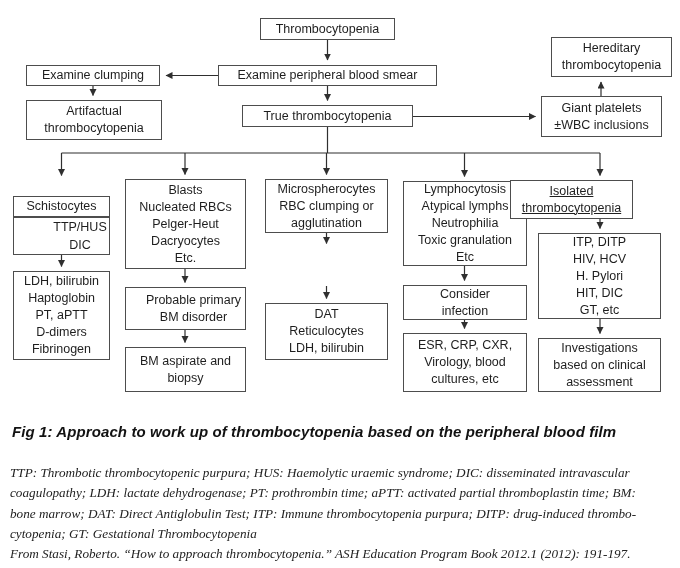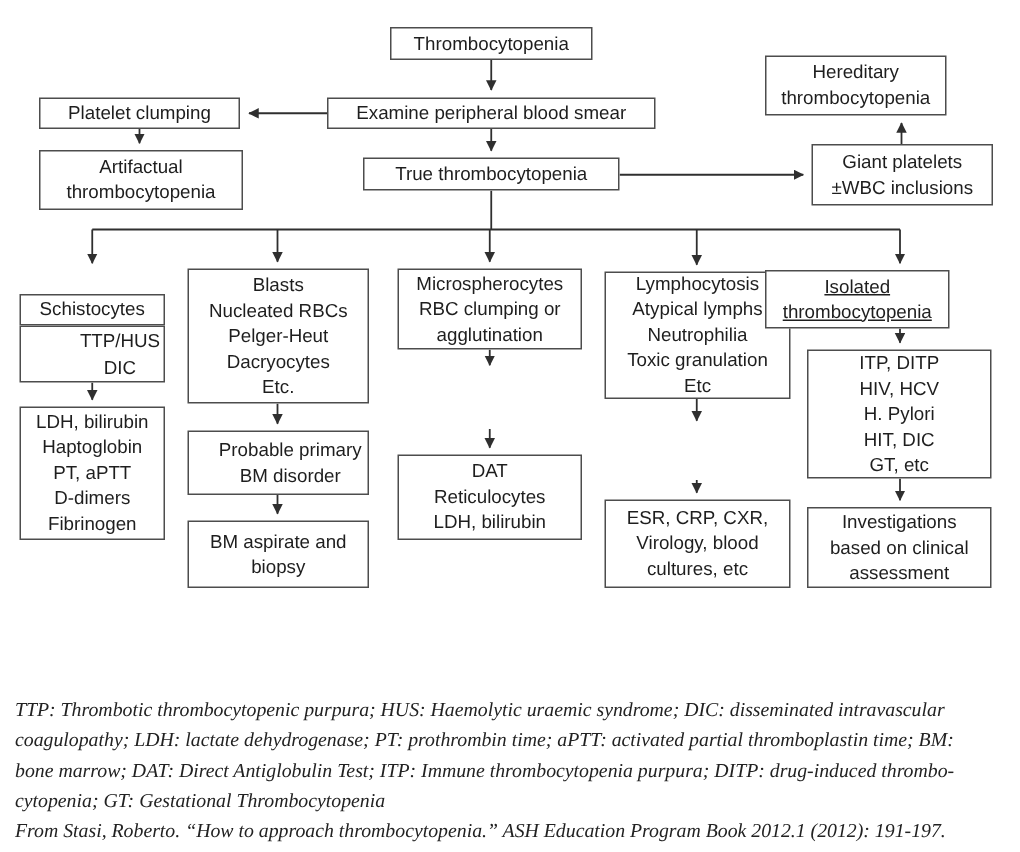--- a/index.html
+++ b/index.html
@@ -26,21 +26,21 @@
     line-height:17px;
     white-space:pre-line;
     z-index:2;
   }
   
   .n-thrombocytopenia{left:260px;top:18px;width:135px;height:22px;}
   .n-examine{left:218px;top:65px;width:219px;height:21px;}
   .n-platelet-clumping{left:26px;top:65px;width:134px;height:21px;}
   .n-artifactual{left:26px;top:100px;width:136px;height:40px;}
   .n-true{left:242px;top:105px;width:171px;height:22px;}
-  .n-hereditary{left:510px;top:37px;width:121px;height:40px;}
+  .n-hereditary{left:551px;top:37px;width:121px;height:40px;}
   .n-giant{left:541px;top:96px;width:121px;height:41px;}
   .n-schistocytes{left:13px;top:196px;width:97px;height:21px;}
   .n-ttp-hus{left:13px;top:217px;width:97px;height:38px;line-height:18px;padding-left:37px;}
   .n-haemolysis{left:13px;top:271px;width:97px;height:89px;}
   .n-blasts{left:125px;top:179px;width:121px;height:90px;}
   .n-probable-bm{left:125px;top:287px;width:121px;height:43px;padding-left:16px;}
   .n-bm-aspirate{left:125px;top:347px;width:121px;height:45px;}
   .n-micro{left:265px;top:179px;width:123px;height:54px;}
   .n-evans{left:265px;top:248px;width:123px;height:38px;}
   .n-dat{left:265px;top:303px;width:123px;height:57px;}
@@ -115,21 +115,21 @@
       <path d="M464.5 266 V280.5" marker-end="url(#ah)"></path>
       <path d="M464.5 320 V328.5" marker-end="url(#ah)"></path>
 
       <path d="M600 219 V228.5" marker-end="url(#ah)"></path>
       <path d="M600 319 V333.5" marker-end="url(#ah)"></path>
     </g>
   </svg>
 
   <div class="node n-thrombocytopenia">Thrombocytopenia</div>
   <div class="node n-examine">Examine peripheral blood smear</div>
-  <div class="node n-platelet-clumping">Platelet clumping</div>
+  <div class="node n-platelet-clumping">Examine clumping</div>
   <div class="node n-artifactual">Artifactual
 thrombocytopenia</div>
   <div class="node n-true">True thrombocytopenia</div>
   <div class="node n-hereditary">Hereditary
 thrombocytopenia</div>
   <div class="node n-giant">Giant platelets
 ±WBC inclusions</div>
 
   <div class="node n-schistocytes">Schistocytes</div>
   <div class="node n-ttp-hus">TTP/HUS
@@ -155,34 +155,37 @@
 agglutination</div>
   <div class="node n-dat">DAT
 Reticulocytes
 LDH, bilirubin</div>
 
   <div class="node n-lymph">Lymphocytosis
 Atypical lymphs
 Neutrophilia
 Toxic granulation
 Etc</div>
+  <div class="node n-infection">Consider
+infection</div>
   <div class="node n-esr">ESR, CRP, CXR,
 Virology, blood
 cultures, etc</div>
 
   <div class="node n-isolated">Isolated
 thrombocytopenia</div>
   <div class="node n-itp">ITP, DITP
 HIV, HCV
 H. Pylori
 HIT, DIC
 GT, etc</div>
   <div class="node n-investigations">Investigations
 based on clinical
 assessment</div>
 
+  <div class="caption">Fig 1: Approach to work up of thrombocytopenia based on the peripheral blood film</div>
   <div class="footnote">TTP: Thrombotic thrombocytopenic purpura; HUS: Haemolytic uraemic syndrome; DIC: disseminated intravascular
 coagulopathy; LDH: lactate dehydrogenase; PT: prothrombin time; aPTT: activated partial thromboplastin time; BM:
 bone marrow; DAT: Direct Antiglobulin Test; ITP: Immune thrombocytopenia purpura; DITP: drug-induced thrombo-
 cytopenia; GT: Gestational Thrombocytopenia</div>
   <div class="citation">From Stasi, Roberto. “How to approach thrombocytopenia.” ASH Education Program Book 2012.1 (2012): 191-197.</div>
 
 </div>
 
 </body></html>

